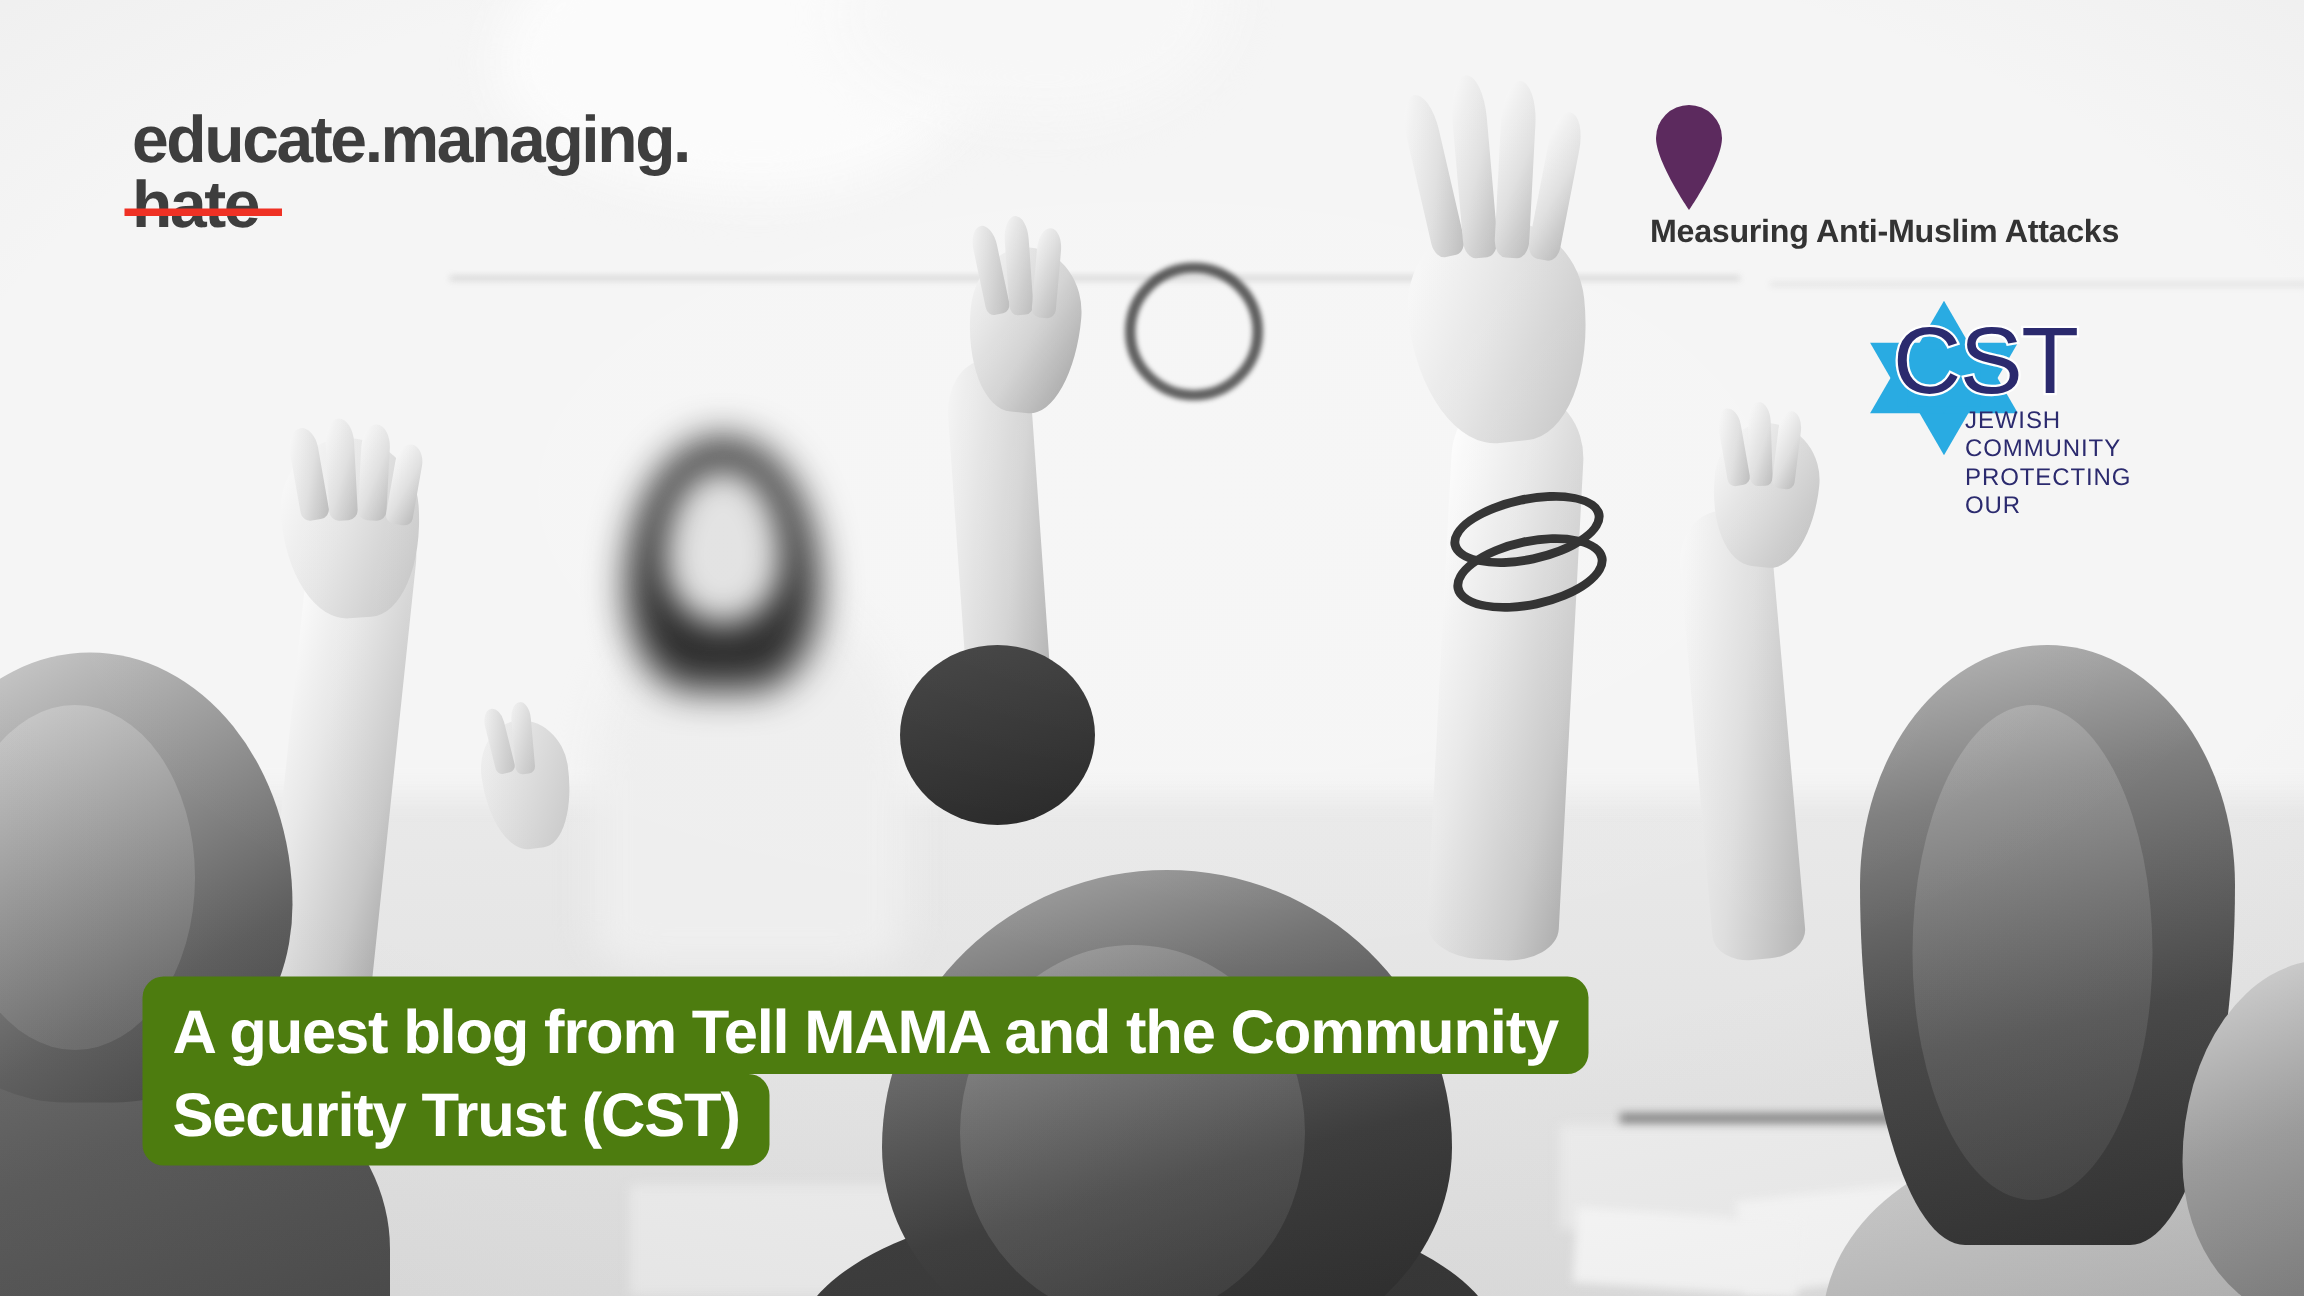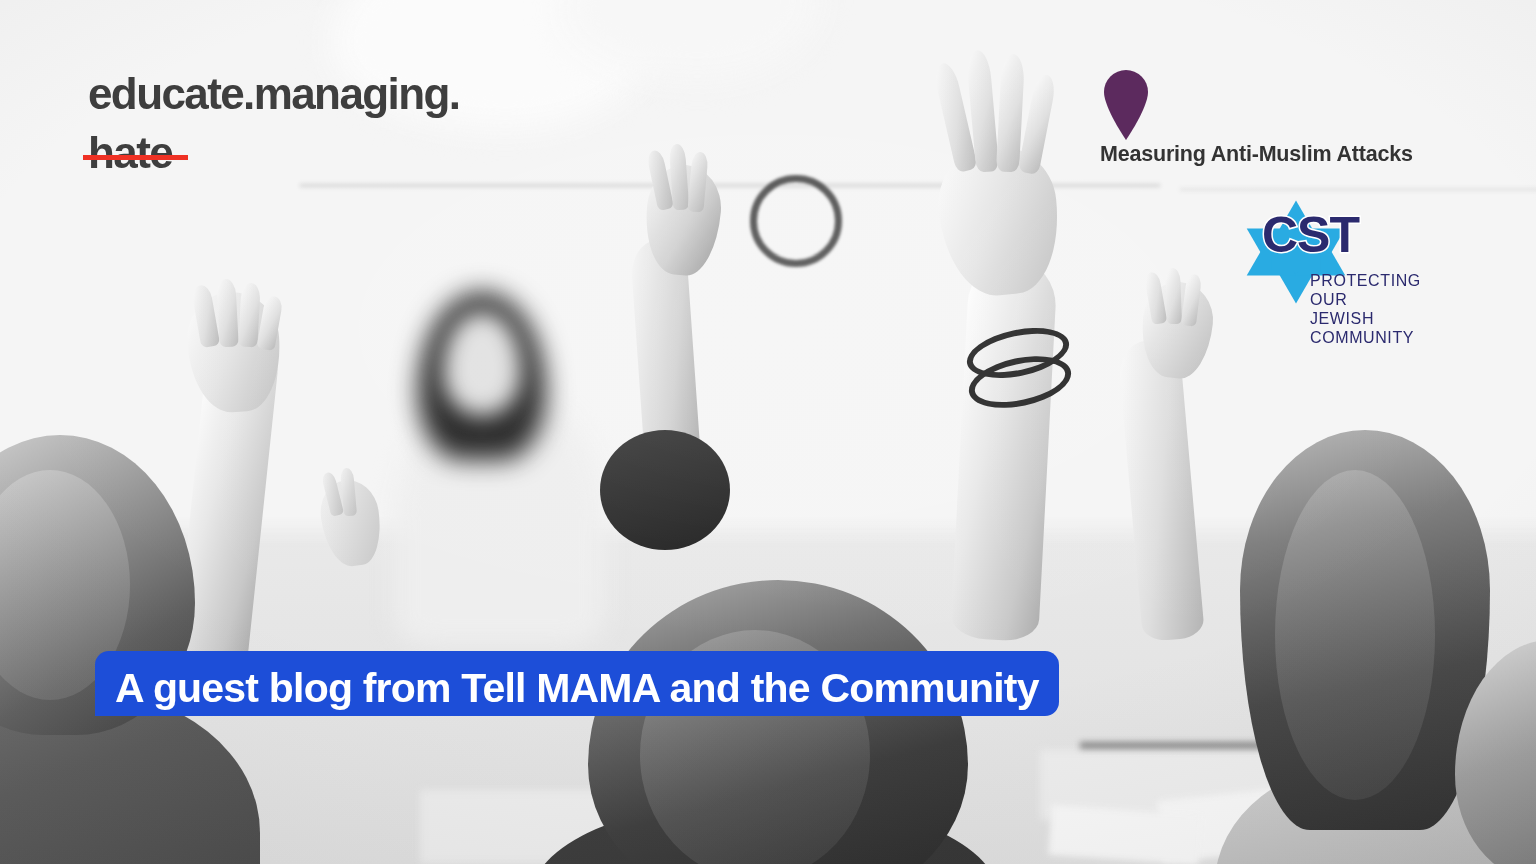--- a/index.html
+++ b/index.html
@@ -147,21 +147,21 @@
     font-family: "Liberation Sans", sans-serif;
     font-weight: bold;
     font-size: 44px;
     letter-spacing: -1.6px;
     color: #3e3e3e;
     display: block;
   }
   .eah-line2 {
     position: relative;
     display: inline-block;
-    margin-top: 16px;
+    margin-top: 0;
   }
   .eah-strike {
     position: absolute;
     left: -5px;
     right: -16px;
     top: 56%;
     height: 5px;
     background: #ef3124;
   }
 
@@ -207,22 +207,22 @@
     width: 214px;
     height: 112px;
     user-select: none;
   }
   .cst-star { position: absolute; left: 0; top: 0; }
   .cst-letters {
     position: absolute;
     left: 22px;
     top: 14px;
     font-family: "Liberation Sans", sans-serif;
-    font-weight: bold;
-    font-size: 50px;
+    font-weight: normal;
+    font-size: 63px;
     letter-spacing: -1px;
     color: #2b2a6e;
     line-height: 1;
     -webkit-text-stroke: 3px #ffffff;
     paint-order: stroke fill;
   }
   .cst-tagline {
     position: absolute;
     left: 70px;
     top: 76px;
@@ -256,21 +256,21 @@
     font-size: 49px;
     letter-spacing: -1.1px;
     line-height: 1.0;
     padding: 19px 22px 15px 22px;
     border-radius: 14px;
   }
   .hl-line.first { border-bottom-left-radius: 0; padding-bottom: 8px; }
   .hl-line.last  { border-top-left-radius: 0; padding-top: 8px; margin-top: 0; }
 
   .sb-line {
-    background: #1d4ed8;
+    background: #4d7c0f;
     font-size: 41px;
     letter-spacing: -0.8px;
     line-height: 1.0;
     padding: 17px 20px 13px 20px;
     border-radius: 14px;
   }
   .sb-line.first { border-bottom-left-radius: 0; padding-bottom: 7px; }
   .sb-line.last  { border-top-left-radius: 0; padding-top: 7px; }
 </style>
 </head>
@@ -378,23 +378,24 @@
       <polygon points="50,4 72,42 28,42" fill="#29abe2"></polygon>
       <polygon points="50,96 28,58 72,58" fill="#29abe2"></polygon>
       <polygon points="6,29 50,29 28,67" fill="#29abe2"></polygon>
       <polygon points="94,29 72,67 50,29" fill="#29abe2"></polygon>
       <polygon points="6,71 28,33 50,71" fill="#29abe2"></polygon>
       <polygon points="94,71 50,71 72,33" fill="#29abe2"></polygon>
       <polygon points="28,33 72,33 72,67 28,67" fill="#29abe2"></polygon>
     </svg>
     <div class="cst-letters">CST</div>
     <div class="cst-tagline">
+      <div>JEWISH COMMUNITY</div>
       <div>PROTECTING OUR</div>
-      <div>JEWISH COMMUNITY</div>
     </div>
   </div>
 
 
   <div class="subtitle">
     <span class="sb-line first">A guest blog from Tell MAMA and the Community</span>
+    <span class="sb-line last">Security Trust (CST)</span>
   </div>
 
 </div>
 
 </body></html>

